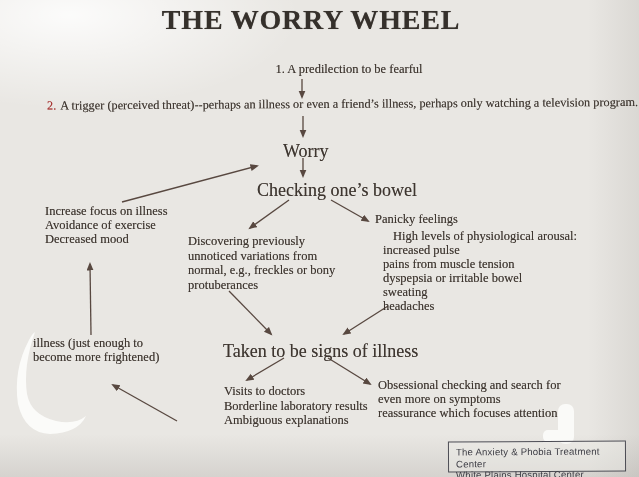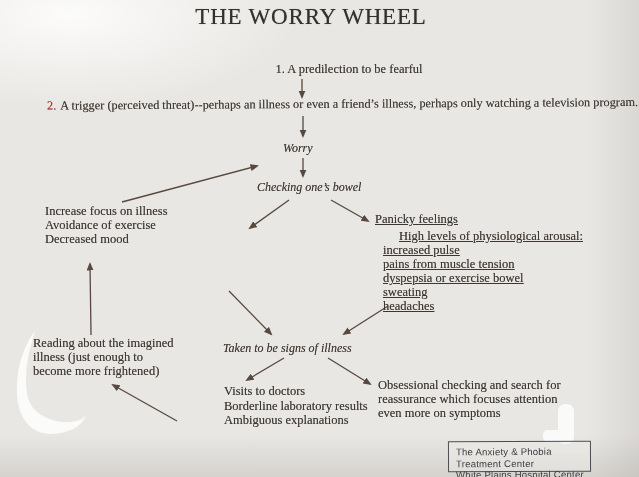--- a/index.html
+++ b/index.html
@@ -11,34 +11,34 @@
     background:
       radial-gradient(ellipse 320px 130px at 70px 15px, rgba(255,255,255,.85), rgba(255,255,255,0) 72%),
       linear-gradient(to right, rgba(110,105,100,0) 92%, rgba(110,105,100,.12)),
       linear-gradient(to bottom, rgba(110,105,100,0) 91%, rgba(110,105,100,.16)),
       #e9e7e3;
   }
   .ink{color:#3e3630;text-shadow:0 0 .6px rgba(62,54,48,.55);}
   .abs{position:absolute;white-space:nowrap;}
   .title{
     top:4px;left:0;width:622px;text-align:center;
-    font-size:23px;font-weight:normal;letter-spacing:.8px;color:#35302b;
+    font-size:28px;font-weight:bold;letter-spacing:.8px;color:#35302b;
     text-shadow:0 0 .7px rgba(53,48,43,.6);
   }
   .step1{top:62px;left:0;width:622px;text-align:center;font-size:12.5px;padding-left:38px;}
   .step2{top:95px;left:47px;font-size:12.3px;transform:rotate(-0.35deg);transform-origin:right center;}
   .step2 .num{color:#a63230;margin-right:4px;text-shadow:0 0 .5px rgba(166,50,48,.5);}
-  .node{font-size:12px;font-style:italic;}
+  .node{font-size:18px;}
   .blk{position:absolute;font-size:12.5px;line-height:14px;}
   .blk div{white-space:nowrap;}
   .lh145 div{line-height:14.5px;}
-  .panicky-sub{margin-left:24px;margin-top:3px;}
+  .panicky-sub{margin-left:18px;margin-top:3px;}
   .panicky-items{margin-left:8px;}
   .footer-box{
-    position:absolute;left:448px;top:441px;width:143px;height:31px;
+    position:absolute;left:448px;top:441px;width:178px;height:31px;
     border:1px solid #4c4c54;background:rgba(240,239,236,.4);
     font-family:"Liberation Sans","DejaVu Sans",sans-serif;
     font-size:9.6px;line-height:11.5px;color:#3c3c44;
     padding:4px 0 0 7px;box-sizing:border-box;letter-spacing:.2px;
     transform:rotate(-0.3deg);
   }
   svg.overlay{position:absolute;left:0;top:0;pointer-events:none;}
 </style>
 </head>
 <body>
@@ -83,49 +83,54 @@
 
   <div class="abs node ink" style="left:283px;top:141px;">Worry</div>
   <div class="abs node ink" style="left:257px;top:180px;">Checking one’s bowel</div>
 
   <div class="blk ink" style="left:45px;top:204px;">
     <div>Increase focus on illness</div>
     <div>Avoidance of exercise</div>
     <div>Decreased mood</div>
   </div>
 
+  <div class="blk lh145 ink" style="left:188px;top:234px;">
+    <div>Discovering previously</div>
+    <div>unnoticed variations from</div>
+    <div>normal, e.g., freckles or bony</div>
+    <div>protuberances</div>
+  </div>
 
-  <div class="blk ink" style="left:375px;top:212px;text-decoration:underline;">
+  <div class="blk ink" style="left:375px;top:212px;">
     <div>Panicky feelings</div>
     <div class="panicky-sub">High levels of physiological arousal:</div>
     <div class="panicky-items">increased pulse</div>
     <div class="panicky-items">pains from muscle tension</div>
-    <div class="panicky-items">dyspepsia or exercise bowel</div>
+    <div class="panicky-items">dyspepsia or irritable bowel</div>
     <div class="panicky-items">sweating</div>
     <div class="panicky-items">headaches</div>
   </div>
 
   <div class="blk ink" style="left:33px;top:336px;">
-    <div>Reading about the imagined</div>
     <div>illness (just enough to</div>
     <div>become more frightened)</div>
   </div>
 
   <div class="abs node ink" style="left:223px;top:341px;">Taken to be signs of illness</div>
 
   <div class="blk lh145 ink" style="left:188px;top:384px;margin-left:36px;">
     <div>Visits to doctors</div>
     <div>Borderline laboratory results</div>
     <div>Ambiguous explanations</div>
   </div>
 
   <div class="blk ink" style="left:378px;top:378px;">
     <div>Obsessional checking and search for</div>
+    <div>even more on symptoms</div>
     <div>reassurance which focuses attention</div>
-    <div>even more on symptoms</div>
   </div>
 
   <div class="footer-box">
     <div>The Anxiety &amp; Phobia Treatment Center</div>
     <div>White Plains Hospital Center</div>
   </div>
 
 </div>
 
 </body></html>

